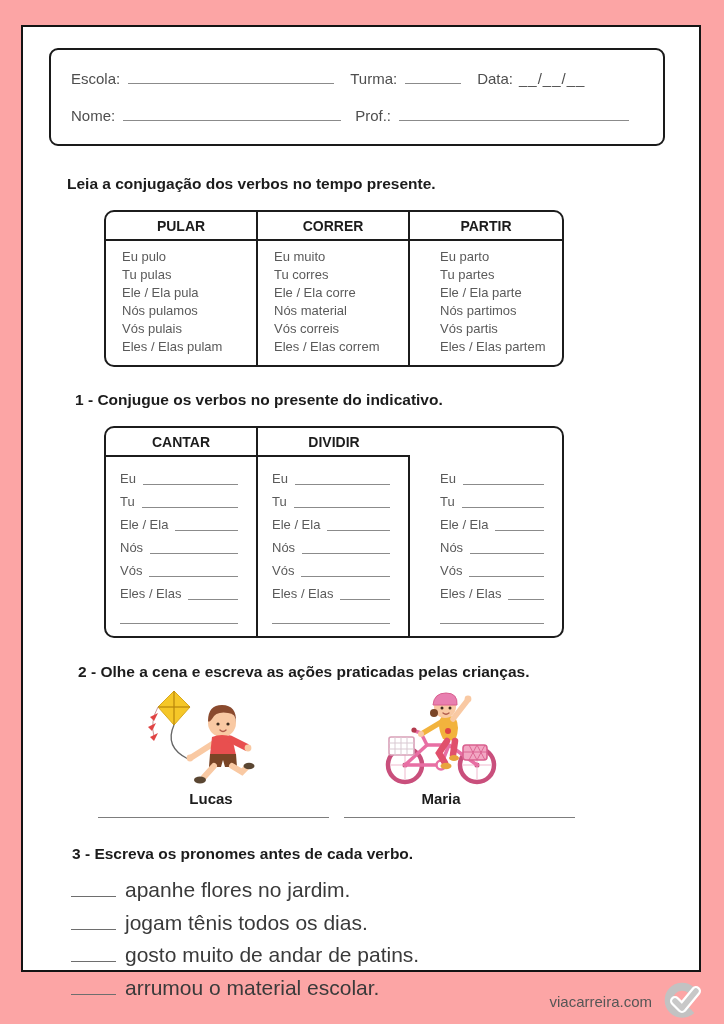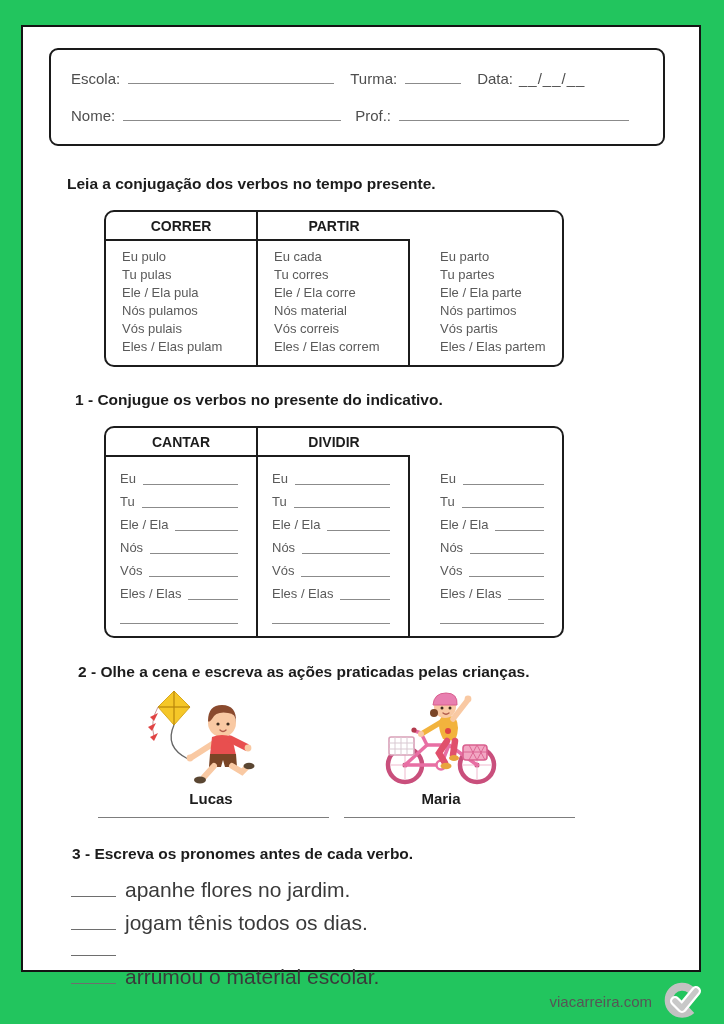--- a/index.html
+++ b/index.html
@@ -1,17 +1,17 @@
 <!DOCTYPE html>
 <html><head>
 <meta charset="utf-8">
 <style>
   * { box-sizing: border-box; margin: 0; padding: 0; }
   body { background: #fff; font-family: "Liberation Sans", sans-serif; }
-  .canvas { position: relative; width: 724px; height: 1024px; background: #22c55e; overflow: hidden; }
+  .canvas { position: relative; width: 724px; height: 1024px; background: #fca5a5; overflow: hidden; }
 
   .frame {
     position: absolute; left: 21px; top: 25px; width: 680px; height: 947px;
     border: 2.5px solid #141414; background: #fff;
   }
 
   
   .header-box {
     margin: 21px 0 0 26px; width: 616px; height: 98px;
     border: 2px solid #1a1a1a; border-radius: 9px;
@@ -92,34 +92,35 @@
         <span class="uline u-nome"></span>
         <span>Prof.:</span>
         <span class="uline u-prof"></span>
       </div>
     </div>
 
     <div class="intro-title">Leia a conjugação dos verbos no tempo presente.</div>
 
     <div class="conj-table">
         <div class="t-row">
+          <div class="t-h">PULAR</div>
           <div class="t-h">CORRER</div>
           <div class="t-h">PARTIR</div>
         </div>
         <div class="t-row">
           <div class="t-c">
             <div class="cline">Eu pulo</div>
             <div class="cline">Tu pulas</div>
             <div class="cline">Ele / Ela pula</div>
             <div class="cline">Nós pulamos</div>
             <div class="cline">Vós pulais</div>
             <div class="cline">Eles / Elas pulam</div>
           </div>
           <div class="t-c">
-            <div class="cline">Eu cada</div>
+            <div class="cline">Eu muito</div>
             <div class="cline">Tu corres</div>
             <div class="cline">Ele / Ela corre</div>
             <div class="cline">Nós material</div>
             <div class="cline">Vós correis</div>
             <div class="cline">Eles / Elas correm</div>
           </div>
           <div class="t-c">
             <div class="cline">Eu parto</div>
             <div class="cline">Tu partes</div>
             <div class="cline">Ele / Ela parte</div>
@@ -323,20 +324,21 @@
         <div class="q3-item">
           <span class="q3-blank"></span>
           <span>apanhe flores no jardim.</span>
         </div>
         <div class="q3-item">
           <span class="q3-blank"></span>
           <span>jogam tênis todos os dias.</span>
         </div>
         <div class="q3-item">
           <span class="q3-blank"></span>
+          <span>gosto muito de andar de patins.</span>
         </div>
         <div class="q3-item">
           <span class="q3-blank"></span>
           <span>arrumou o material escolar.</span>
         </div>
       </div>
 
   </div>
 
   <div class="footer">

